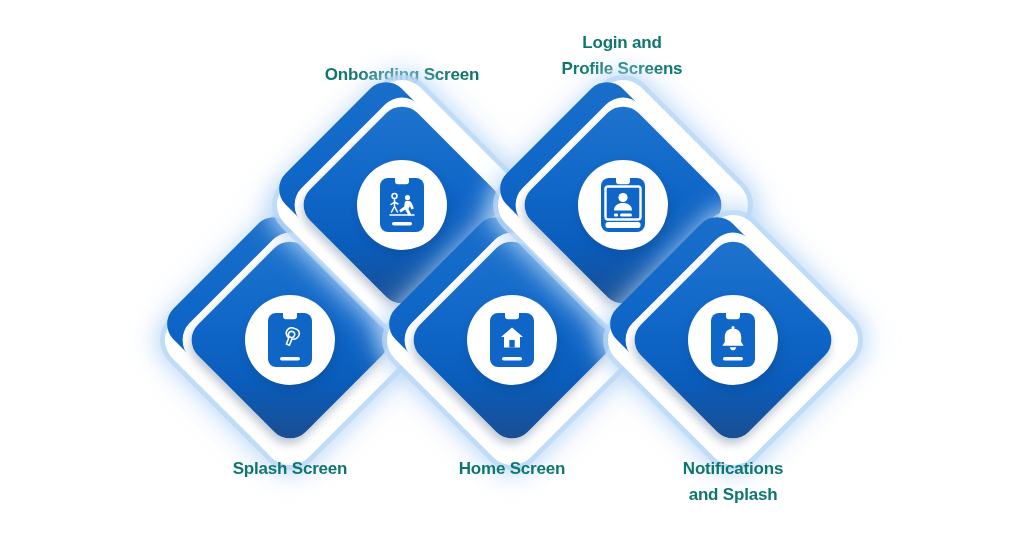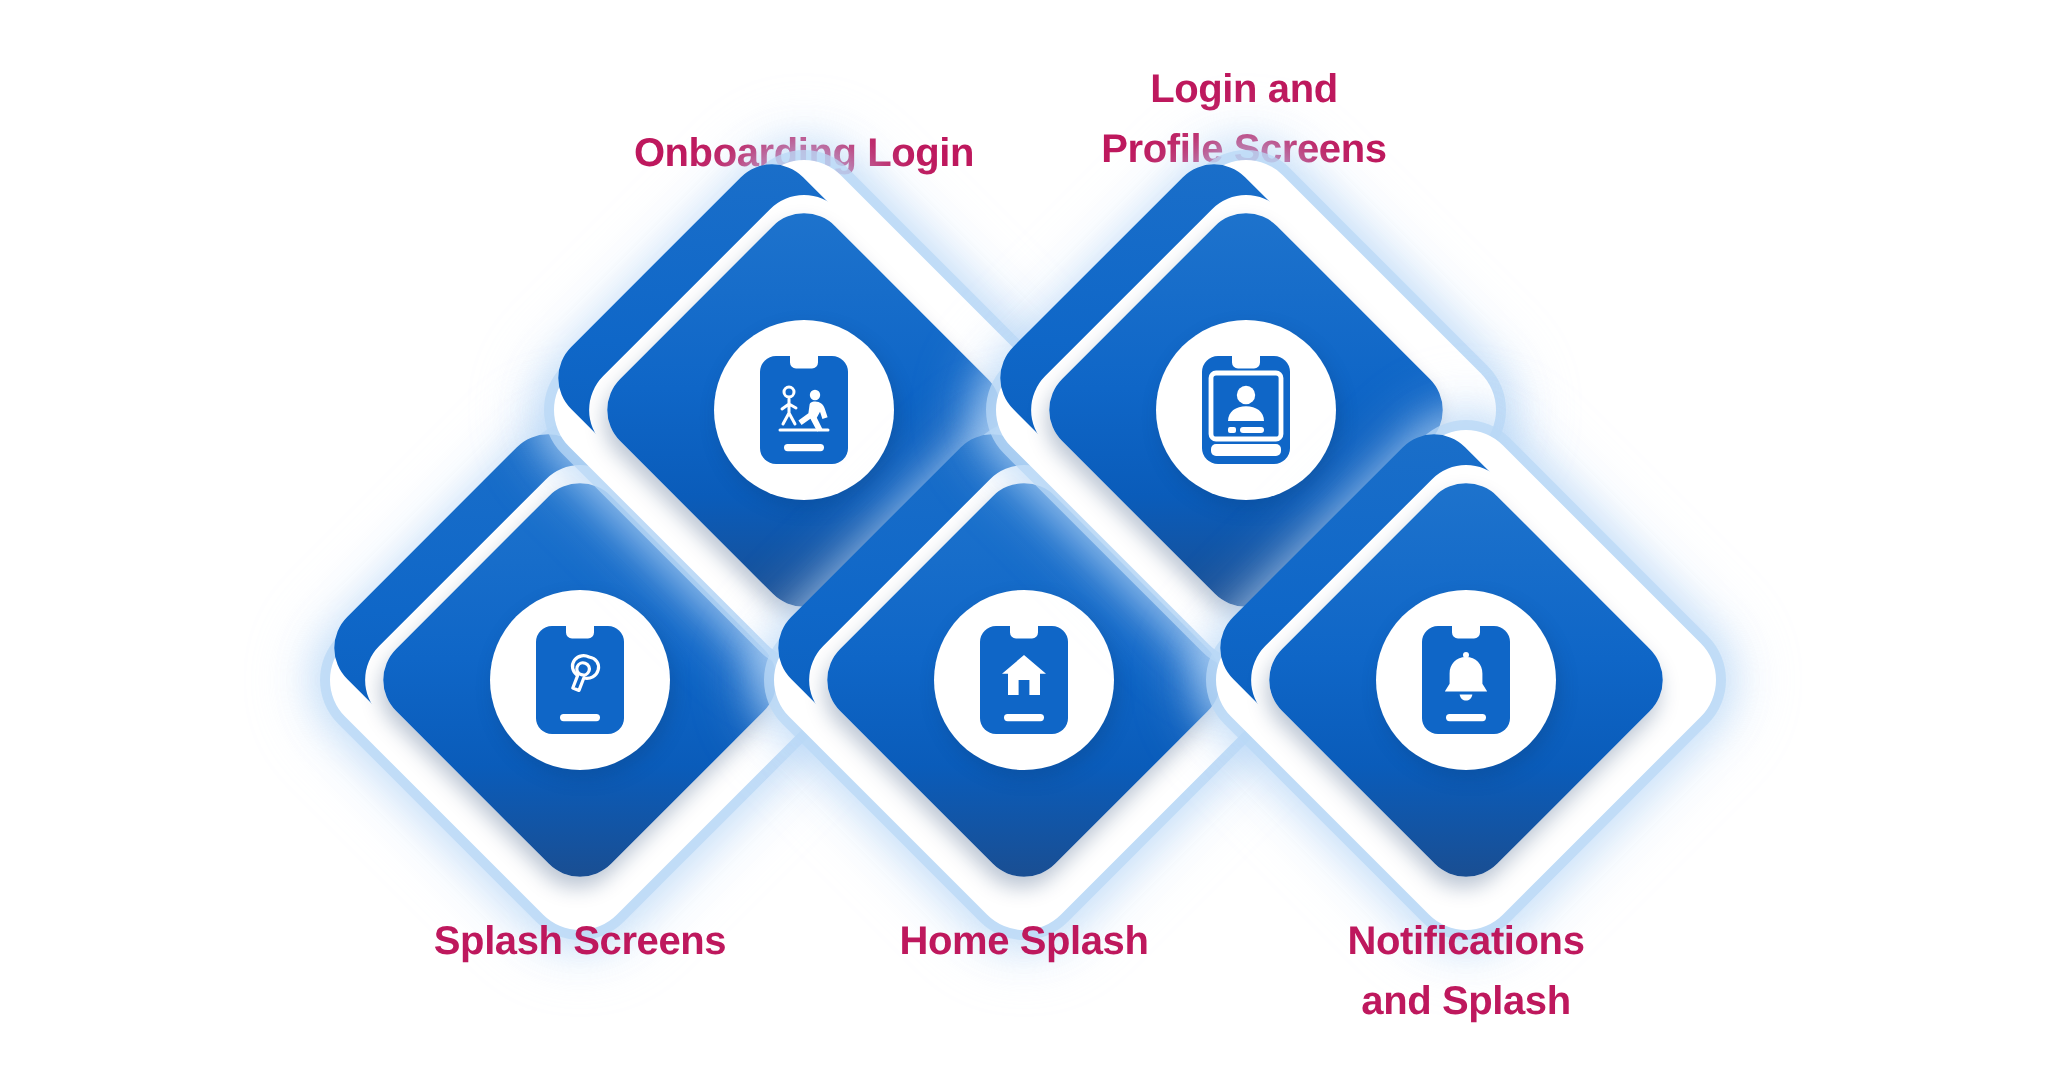--- a/index.html
+++ b/index.html
@@ -90,35 +90,35 @@
     box-shadow: 2px 4px 9px rgba(17, 55, 105, 0.25);
     display: flex;
     align-items: center;
     justify-content: center;
   }
   .circle svg { display: block; }
 
   
   .label {
     position: absolute;
-    color: #be185d;
-    font-size: 20px;
+    color: #0f766e;
+    font-size: 17px;
     font-weight: bold;
     line-height: 1.52;
     text-align: center;
     letter-spacing: -0.2px;
     white-space: pre-line;
   }
 </style>
 </head>
 <body>
 
 <div id="canvas">
 
-  <div class="label" style="left:282px; top:62px; width:240px;">Onboarding Login</div>
+  <div class="label" style="left:282px; top:62px; width:240px;">Onboarding Screen</div>
 
   <div class="label" style="left:512px; top:30px; width:220px;">Login and
 Profile Screens</div>
 
   <div class="node" style="left:190px; top:240px;">
     <div class="glow"></div>
     <div class="diamond-back"></div>
     <div class="diamond-ring"></div>
     <div class="diamond-front"></div>
     <div class="circle">
@@ -214,20 +214,20 @@
           <rect x="13" y="45" width="20" height="3.6" rx="1.8" fill="#ffffff"></rect>
           <rect x="21.5" y="14" width="3" height="3" rx="1.5" fill="#ffffff"></rect>
           <path d="M23 16.5 c-5 0 -8.2 3.6 -8.2 8.2 v5.2 l-2.4 3.9 h21.2 l-2.4 -3.9
                    v-5.2 c0 -4.6 -3.2 -8.2 -8.2 -8.2 z" fill="#ffffff"></path>
           <path d="M19.8 35.2 c0.3 1.9 1.7 3.1 3.2 3.1 c1.5 0 2.9 -1.2 3.2 -3.1 z" fill="#ffffff"></path>
         </svg>
       </span>
     </div>
   </div>
 
-  <div class="label" style="left:190px; top:456px; width:200px;">Splash Screens</div>
-
-  <div class="label" style="left:412px; top:456px; width:200px;">Home Splash</div>
+  <div class="label" style="left:190px; top:456px; width:200px;">Splash Screen</div>
+
+  <div class="label" style="left:412px; top:456px; width:200px;">Home Screen</div>
 
   <div class="label" style="left:633px; top:456px; width:200px;">Notifications
 and Splash</div>
 
 </div>
 
 </body></html>

